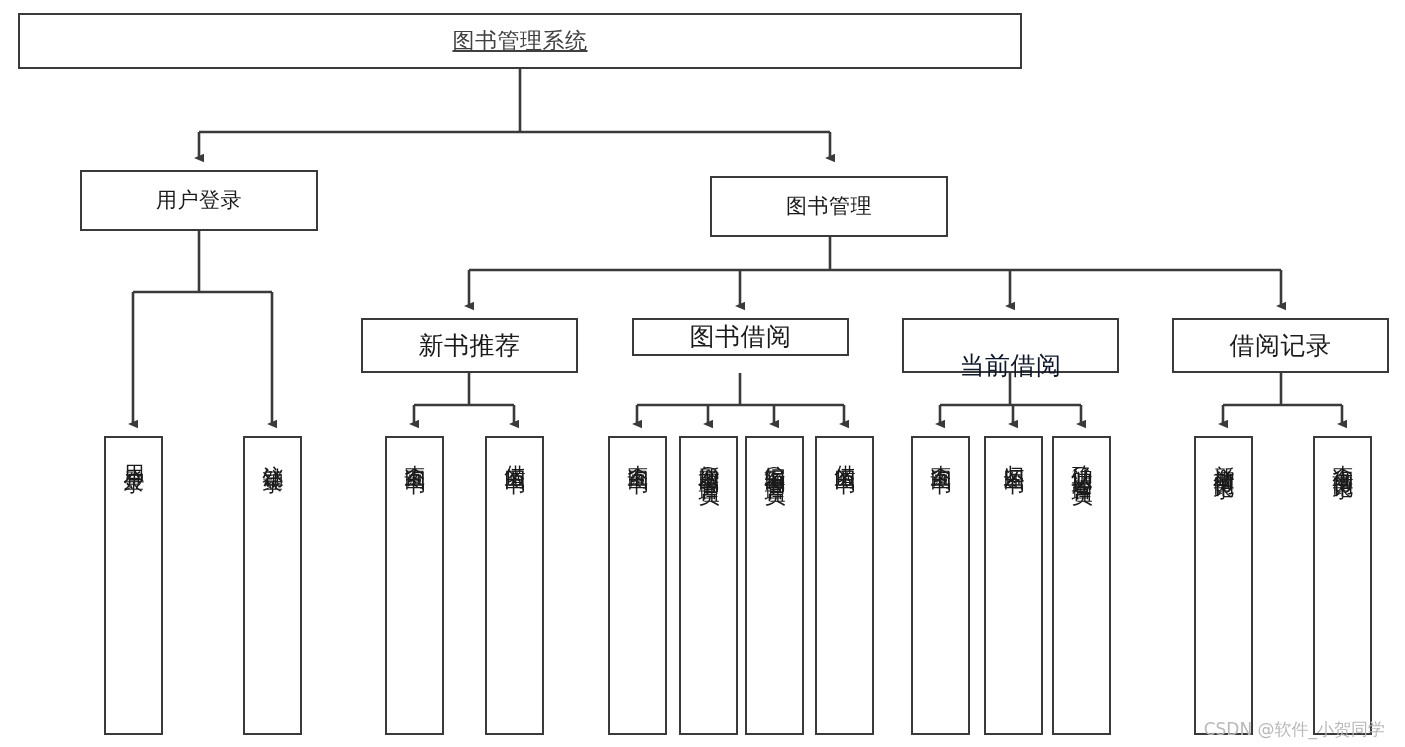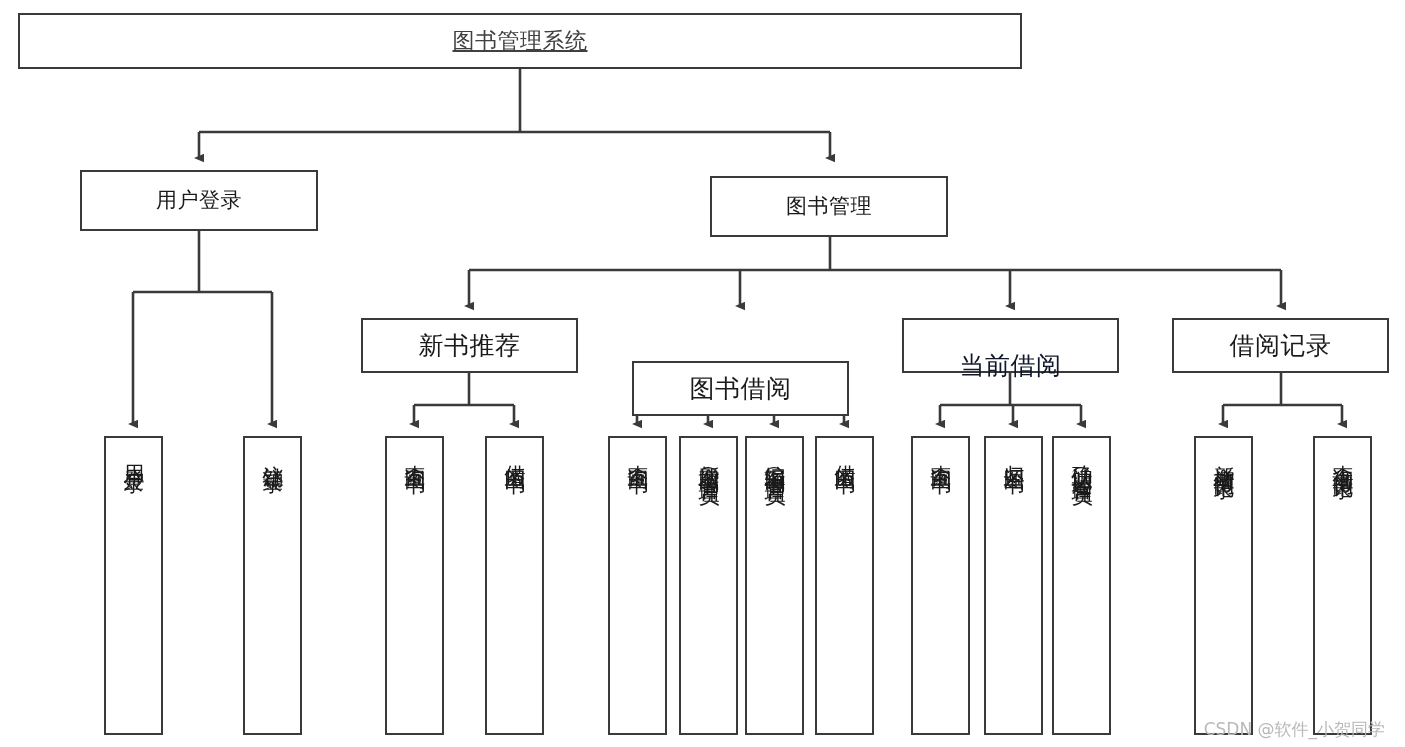--- a/index.html
+++ b/index.html
@@ -129,21 +129,21 @@
       </div>
       <div class="node node-l2" style="left: 80px; top: 170px; width: 238px; height: 61px; border-color: rgb(58, 58, 58);">
         <span class="node-label" style="color: rgb(26, 26, 26);">用户登录</span>
       </div>
       <div class="node node-l2" style="left: 710px; top: 176px; width: 238px; height: 61px; border-color: rgb(58, 58, 58);">
         <span class="node-label" style="color: rgb(26, 26, 26);">图书管理</span>
       </div>
       <div class="node node-l3" style="left: 361px; top: 318px; width: 217px; height: 55px; border-color: rgb(58, 58, 58);">
         <span class="node-label" style="color: rgb(26, 26, 26);">新书推荐</span>
       </div>
-      <div class="node node-l3" style="left: 632px; top: 318px; width: 217px; height: 55px; border-color: rgb(58, 58, 58); margin-top: 43px;">
+      <div class="node node-l3" style="left: 632px; top: 318px; width: 217px; height: 38px; border-color: rgb(58, 58, 58);">
         <span class="node-label" style="color: rgb(26, 26, 26);">图书借阅</span>
       </div>
       <div class="node node-l3" style="left: 902px; top: 318px; width: 217px; height: 55px; border-color: rgb(58, 58, 58);">
         <span class="node-label" style="color: #0f172a; margin-top: 41px;">当前借阅</span>
       </div>
       <div class="node node-l3" style="left: 1172px; top: 318px; width: 217px; height: 55px; border-color: rgb(58, 58, 58);">
         <span class="node-label" style="color: rgb(26, 26, 26);">借阅记录</span>
       </div>
       <div class="node node-leaf node-leaf" style="left: 104px; top: 436px; width: 59px; height: 299px; border-color: rgb(58, 58, 58);">
         <span class="node-label" style="color: rgb(26, 26, 26);">用户登录</span>

